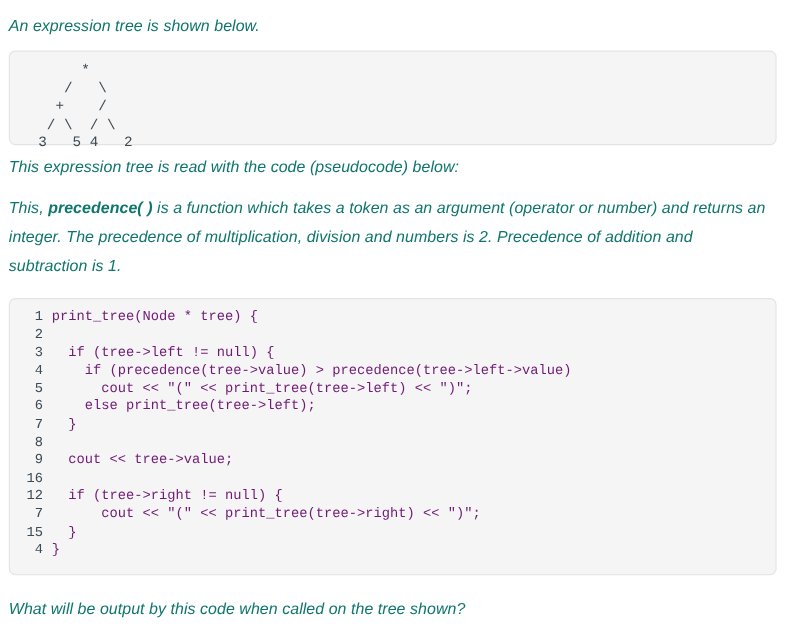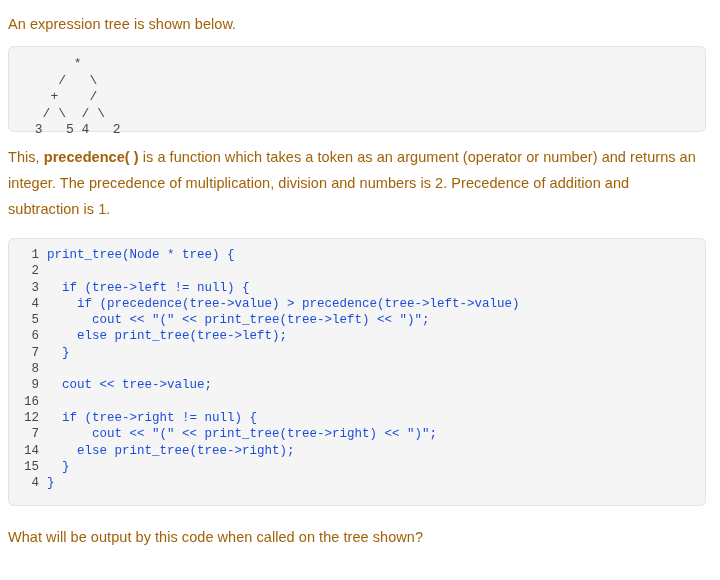--- a/index.html
+++ b/index.html
@@ -17,24 +17,25 @@
   .page {
     width: 720px;
     height: 580px;
     box-sizing: border-box;
     padding: 0 8px;
     position: relative;
   }
   .para {
     font-size: 14.5px;
     line-height: 26px;
-    color: #a16207;
+    color: #0f766e;
     margin: 0;
     padding: 0;
     letter-spacing: 0.05px;
+    font-style: italic;
   }
   .para.intro {
     padding-top: 11px;
   }
   .para.lead {
     padding-top: 7px;
   }
   .para.note {
     padding-top: 12px;
     padding-right: 16px;
@@ -84,38 +85,39 @@
   }
   .ln {
     text-align: right;
     width: 30px;
     padding-right: 0 !important;
     color: #3d4a54;
     user-select: none;
   }
   .cd {
     padding-left: 8px !important;
-    color: #1d4ed8;
+    color: #701a75;
   }
 </style>
 </head>
 <body>
 
 <div class="page">
 
   <p class="para intro">An expression tree is shown below.</p>
 
   <div class="panel tree-panel">
     <pre class="tree-art">      *
     /   \
    +    /
   / \  / \
  3   5 4   2</pre>
   </div>
 
+  <p class="para lead">This expression tree is read with the code (pseudocode) below:</p>
 
   <p class="para note"><span>This, </span><b>precedence( )</b><span> is a function which takes a token as an argument (operator or number) and returns an integer.   The precedence of multiplication, division and numbers is 2. Precedence of addition and subtraction is 1.</span></p>
 
   <div class="panel code-panel">
     <table class="code-table">
       <tbody>
           <tr class="code-row">
             <td class="ln">1</td>
             <td class="cd">print_tree(Node * tree) {</td>
           </tr>
@@ -157,24 +159,20 @@
           </tr>
           <tr class="code-row">
             <td class="ln">12</td>
             <td class="cd">  if (tree-&gt;right != null) {</td>
           </tr>
           <tr class="code-row">
             <td class="ln">7</td>
             <td class="cd">      cout &lt;&lt; "(" &lt;&lt; print_tree(tree-&gt;right) &lt;&lt; ")";</td>
           </tr>
           <tr class="code-row">
-            <td class="ln">14</td>
-            <td class="cd">    else print_tree(tree-&gt;right);</td>
-          </tr>
-          <tr class="code-row">
             <td class="ln">15</td>
             <td class="cd">  }</td>
           </tr>
           <tr class="code-row">
             <td class="ln">4</td>
             <td class="cd">}</td>
           </tr>
         </tbody>
     </table>
   </div>

